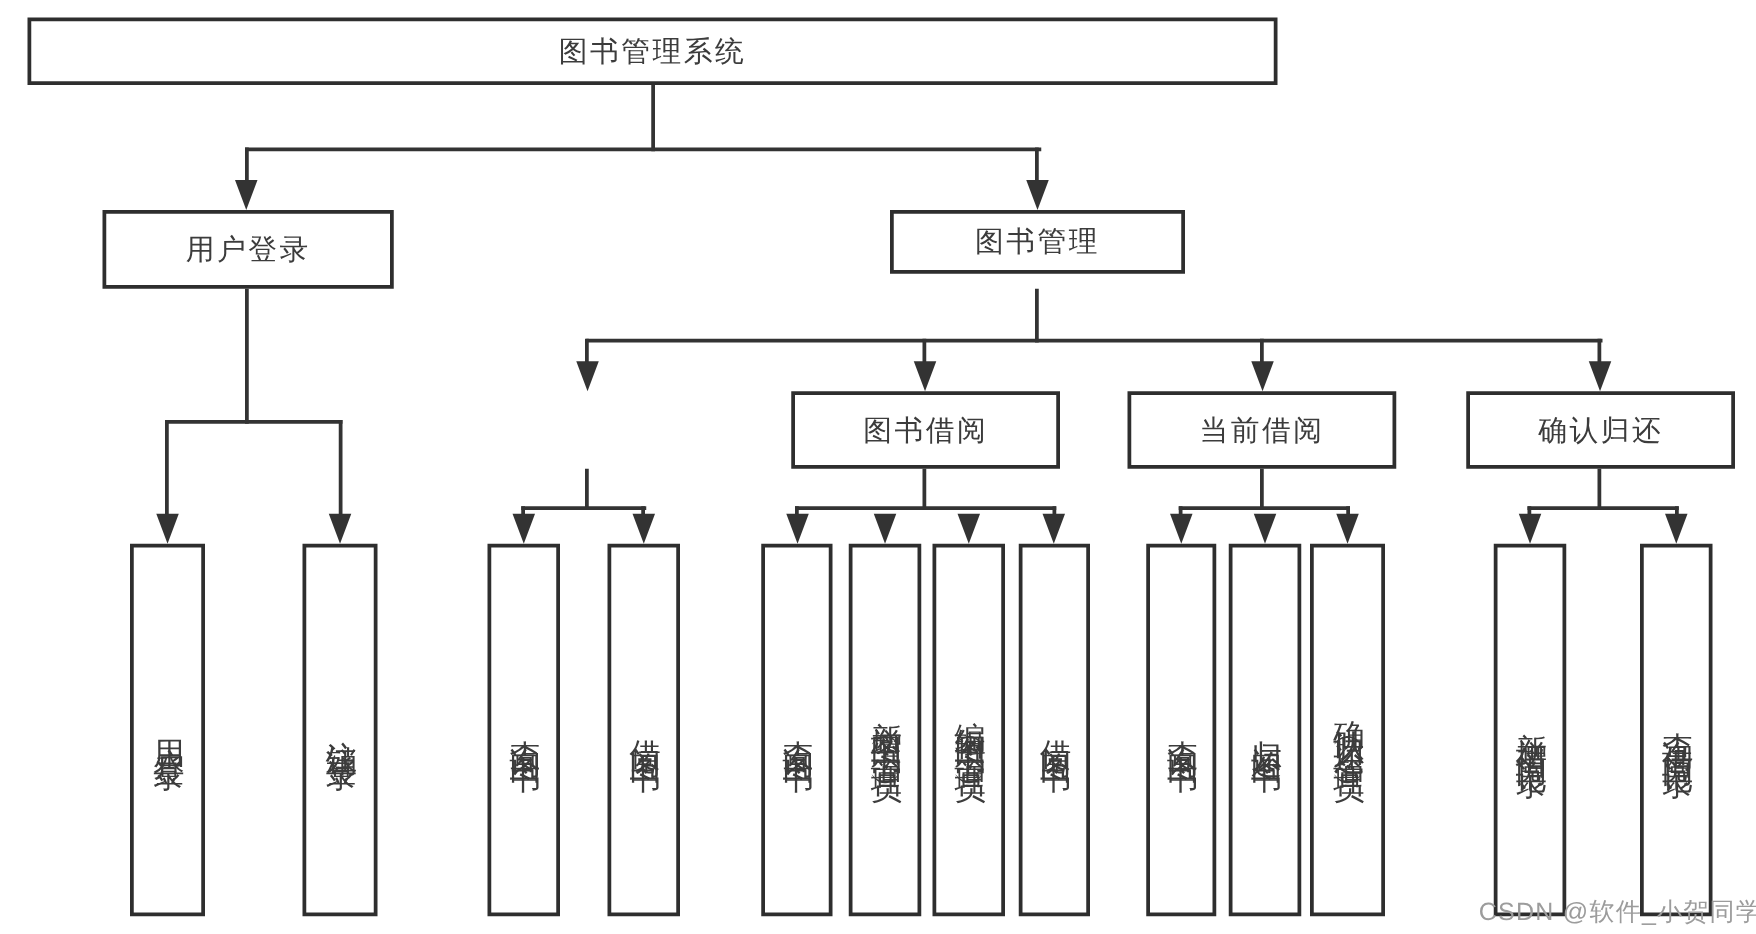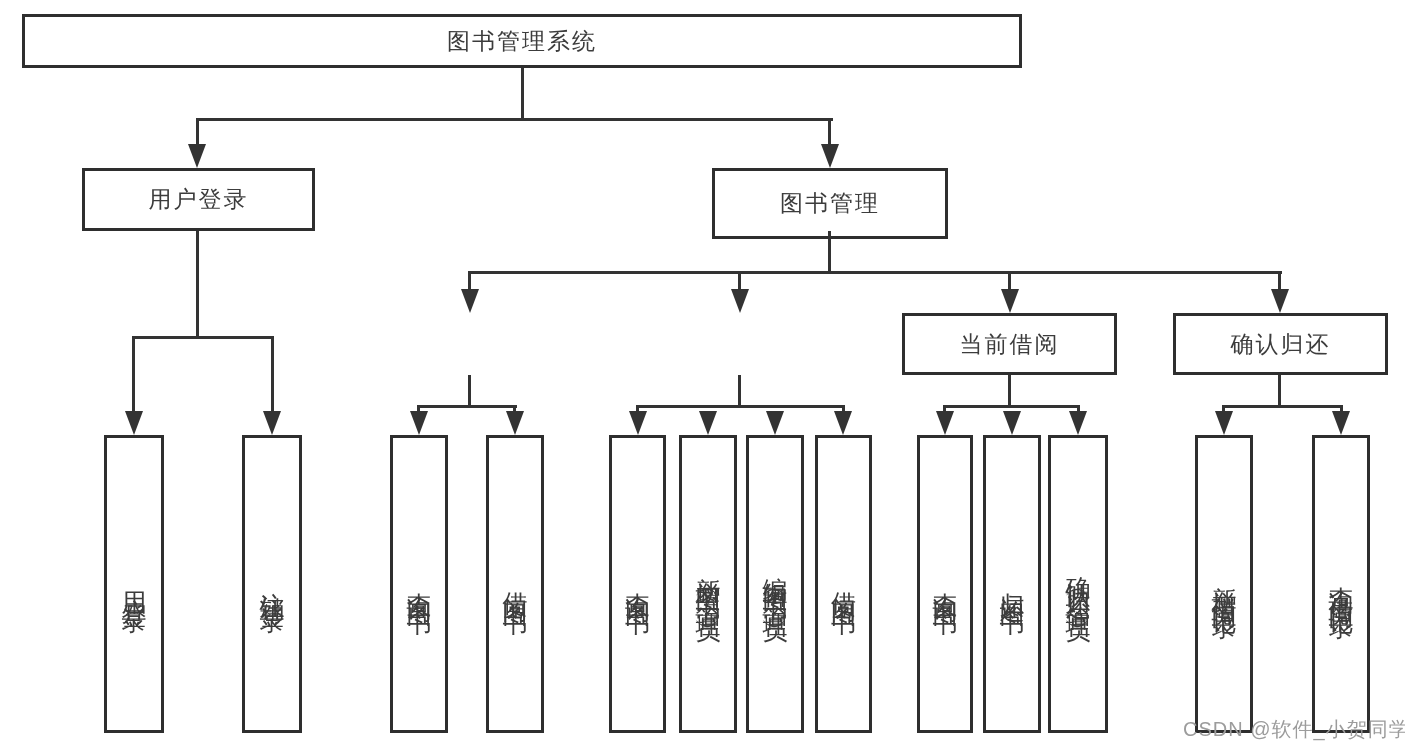--- a/index.html
+++ b/index.html
@@ -29,22 +29,23 @@
   }
 </style>
 </head>
 <body>
 
 <div class="canvas">
 
   <div class="box hbox" style="left:22px;top:14px;width:1000px;height:54px;">图书管理系统</div>
 
   <div class="box hbox" style="left:82px;top:168px;width:233px;height:63px;">用户登录</div>
-  <div class="box hbox" style="left:712px;top:168px;width:236px;height:71px;">图书管理</div>
+  <div class="box hbox" style="left:712px;top:168px;width:236px;height:51px;">图书管理</div>
 
+  <div class="box hbox" style="left:633px;top:313px;width:215px;height:62px;">图书借阅</div>
   <div class="box hbox" style="left:902px;top:313px;width:215px;height:62px;">当前借阅</div>
   <div class="box hbox" style="left:1173px;top:313px;width:215px;height:62px;">确认归还</div>
 
   <div class="box vbox" style="left:104px;top:435px;width:60px;height:298px;">用户登录</div>
   <div class="box vbox" style="left:242px;top:435px;width:60px;height:298px;">注销登录</div>
 
   <div class="box vbox" style="left:390px;top:435px;width:58px;height:298px;">查询图书</div>
   <div class="box vbox" style="left:486px;top:435px;width:58px;height:298px;">借阅图书</div>
 
   <div class="box vbox" style="left:609px;top:435px;width:57px;height:298px;">查询图书</div>

